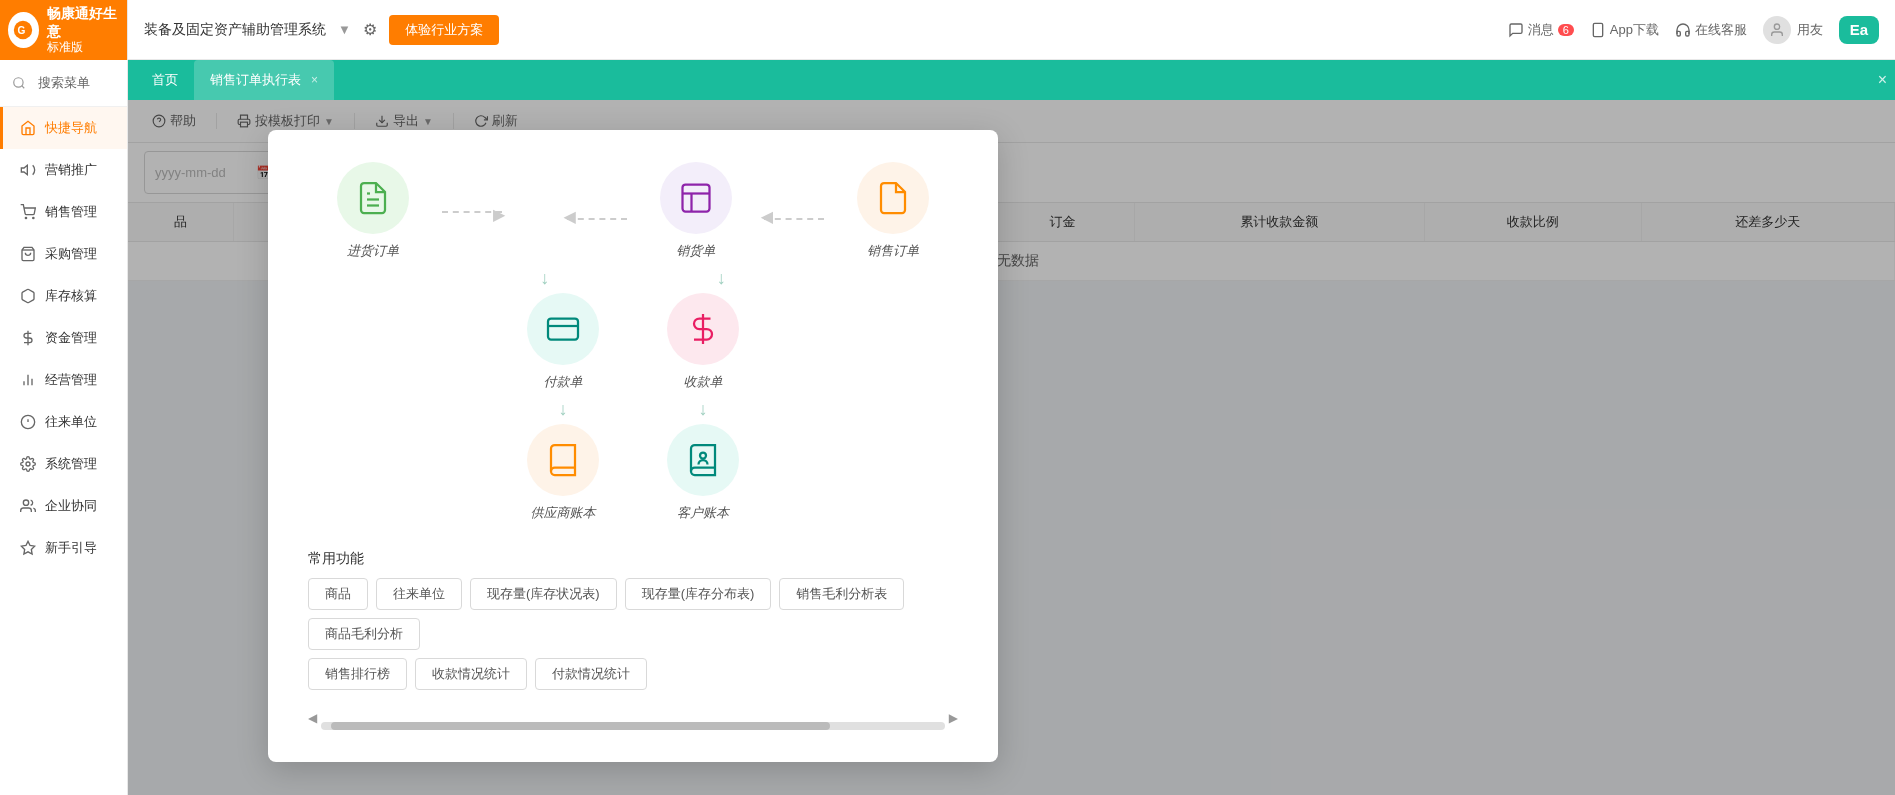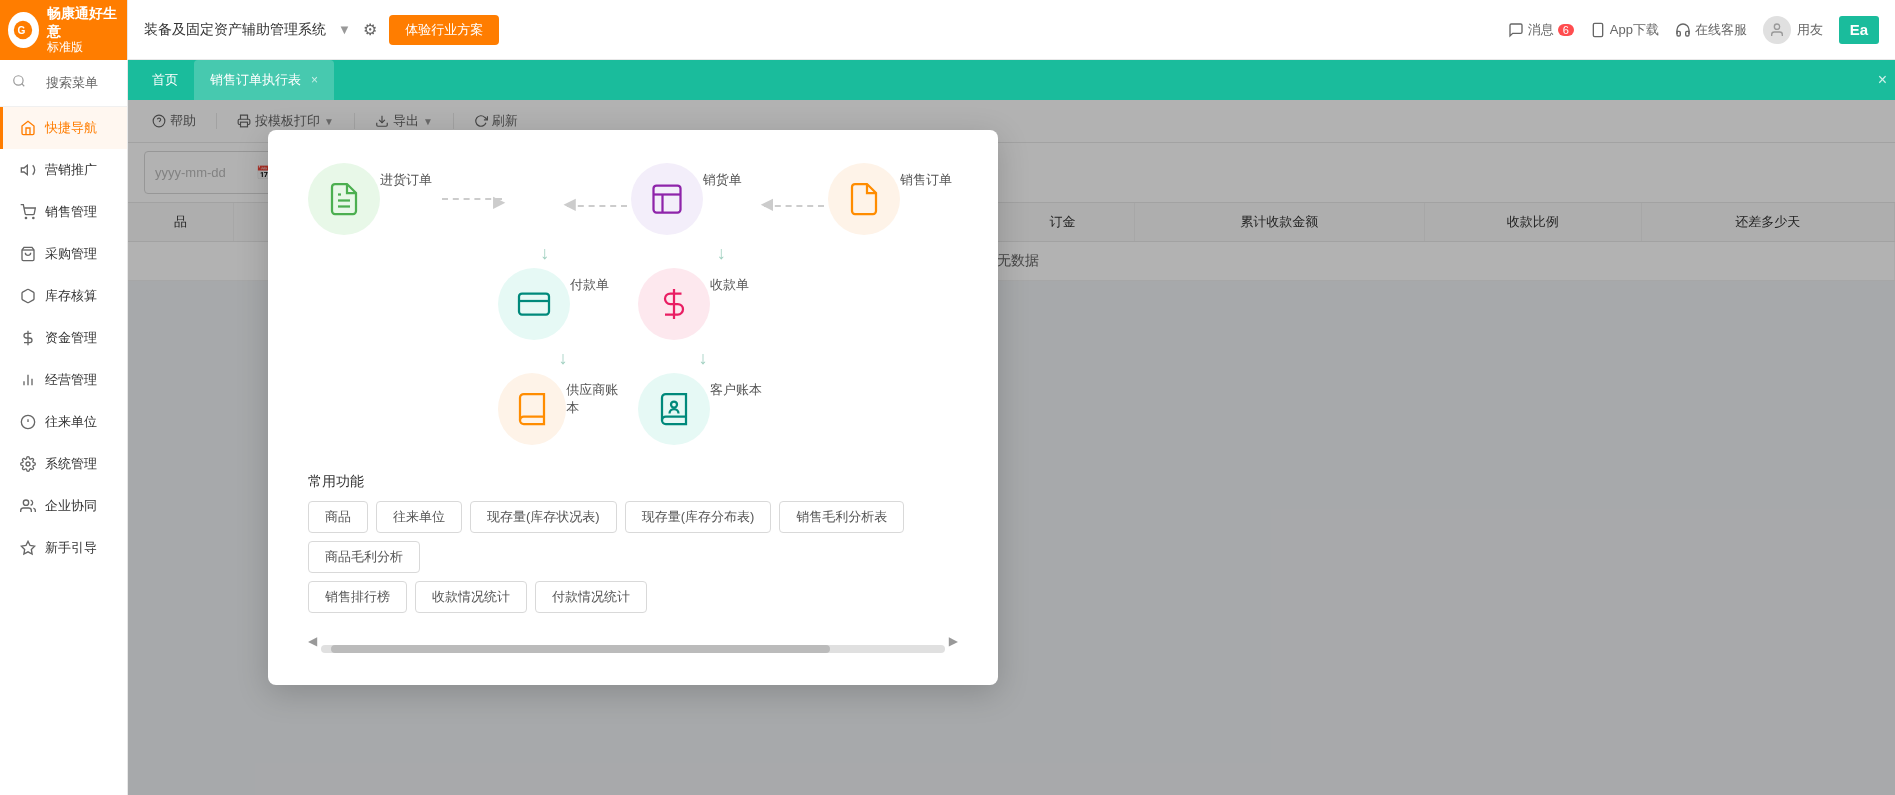--- a/index.html
+++ b/index.html
@@ -10,21 +10,21 @@
 
     
     .sidebar { width: 128px; background: #fff; border-right: 1px solid #e8e8e8; display: flex; flex-direction: column; flex-shrink: 0; }
     .sidebar-logo { background: #ff7d00; padding: 12px 8px; display: flex; align-items: center; gap: 8px; height: 60px; }
     .sidebar-logo-icon { width: 36px; height: 36px; background: #fff; border-radius: 50%; display: flex; align-items: center; justify-content: center; }
     .sidebar-logo-icon svg { width: 22px; height: 22px; }
     .sidebar-logo-text { color: #fff; font-size: 12px; line-height: 1.3; }
     .sidebar-logo-text .brand { font-size: 14px; font-weight: bold; }
 
     .sidebar-search { padding: 8px; border-bottom: 1px solid #f0f0f0; }
-    .sidebar-search-btn { width: 100%; background: none; border: none; display: flex; align-items: flex-start; gap: 20px; color: #666; cursor: pointer; padding: 6px 4px; font-size: 13px; }
+    .sidebar-search-btn { width: 100%; background: none; border: none; display: flex; align-items: center; gap: 12px; color: #666; cursor: pointer; padding: 6px 4px; font-size: 13px; }
 
     .sidebar-nav { flex: 1; overflow-y: auto; }
     .sidebar-nav-item { display: flex; align-items: center; gap: 8px; padding: 12px 16px; cursor: pointer; color: #333; font-size: 13px; border-left: 3px solid transparent; }
     .sidebar-nav-item.active { background: #fff7f0; color: #ff7d00; border-left-color: #ff7d00; }
     .sidebar-nav-item .nav-icon { width: 18px; height: 18px; flex-shrink: 0; display: flex; align-items: center; justify-content: center; }
 
     
     .main-area { flex: 1; display: flex; flex-direction: column; overflow: hidden; }
     .topbar { height: 60px; background: #fff; border-bottom: 1px solid #e8e8e8; display: flex; align-items: center; padding: 0 16px; gap: 12px; }
     .topbar-dropdown { color: #999; cursor: pointer; }
@@ -66,21 +66,21 @@
     .data-table td { border-bottom: 1px solid #f0f0f0; border-right: 1px solid #f5f5f5; padding: 10px 12px; text-align: center; color: #666; }
     .no-data { text-align: center; padding: 60px; color: #999; font-size: 14px; }
 
     
     .modal-overlay { position: absolute; top: 0; left: 0; right: 0; bottom: 0; background: rgba(0,0,0,0.3); z-index: 100; display: flex; align-items: flex-start; justify-content: flex-start; }
     .modal { background: #fff; border-radius: 8px; box-shadow: 0 8px 32px rgba(0,0,0,0.18); width: 730px; margin: 30px 0 0 140px; padding: 32px 40px 32px 40px; position: relative; }
 
     
     .flow-section { display: flex; flex-direction: column; gap: 0; }
     .flow-row { display: flex; align-items: center; gap: 0; margin-bottom: 8px; }
-    .flow-item { display: flex; flex-direction: row; width: 130px; }
+    .flow-item { display: flex; flex-direction: column; align-items: center; width: 130px; font-style: italic; }
     .flow-circle { width: 72px; height: 72px; border-radius: 50%; display: flex; align-items: center; justify-content: center; font-size: 28px; }
     .flow-label { margin-top: 8px; font-size: 13px; color: #555; }
 
     .circle-green { background: #e8f8e8; }
     .circle-red-light { background: #fdecea; }
     .circle-purple { background: #f3eefa; }
     .circle-orange { background: #fef3e8; }
     .circle-teal { background: #e6f9f5; }
     .circle-pink { background: #fde8ee; }
 
@@ -93,21 +93,21 @@
     
     .modal-scrollbar { height: 8px; background: #e0e0e0; border-radius: 4px; margin-top: 16px; position: relative; }
     .modal-scrollbar-thumb { height: 8px; background: #bbb; border-radius: 4px; width: 80%; position: absolute; left: 10px; }
     .modal-scroll-row { display: flex; align-items: center; gap: 4px; }
     .scroll-arrow { color: #999; cursor: pointer; font-size: 12px; }
 
     
     .user-area { display: flex; align-items: center; gap: 6px; cursor: pointer; }
 
     
-    .ea-badge { width: 40px; height: 28px; border-radius: 3px; background: #1abc9c; color: #fff; display: flex; align-items: center; justify-content: center; font-size: 15px; font-weight: bold; }
+    .ea-badge { width: 40px; height: 28px; border-radius: 8px; background: #1abc9c; color: #fff; display: flex; align-items: center; justify-content: center; font-size: 15px; font-weight: bold; }
   </style>
 </head>
 <body>
 
 <div class="app-wrapper">
 
   <div class="sidebar">
     <div class="sidebar-logo">
       <div class="sidebar-logo-icon">
         <svg viewBox="0 0 24 24" fill="none">

